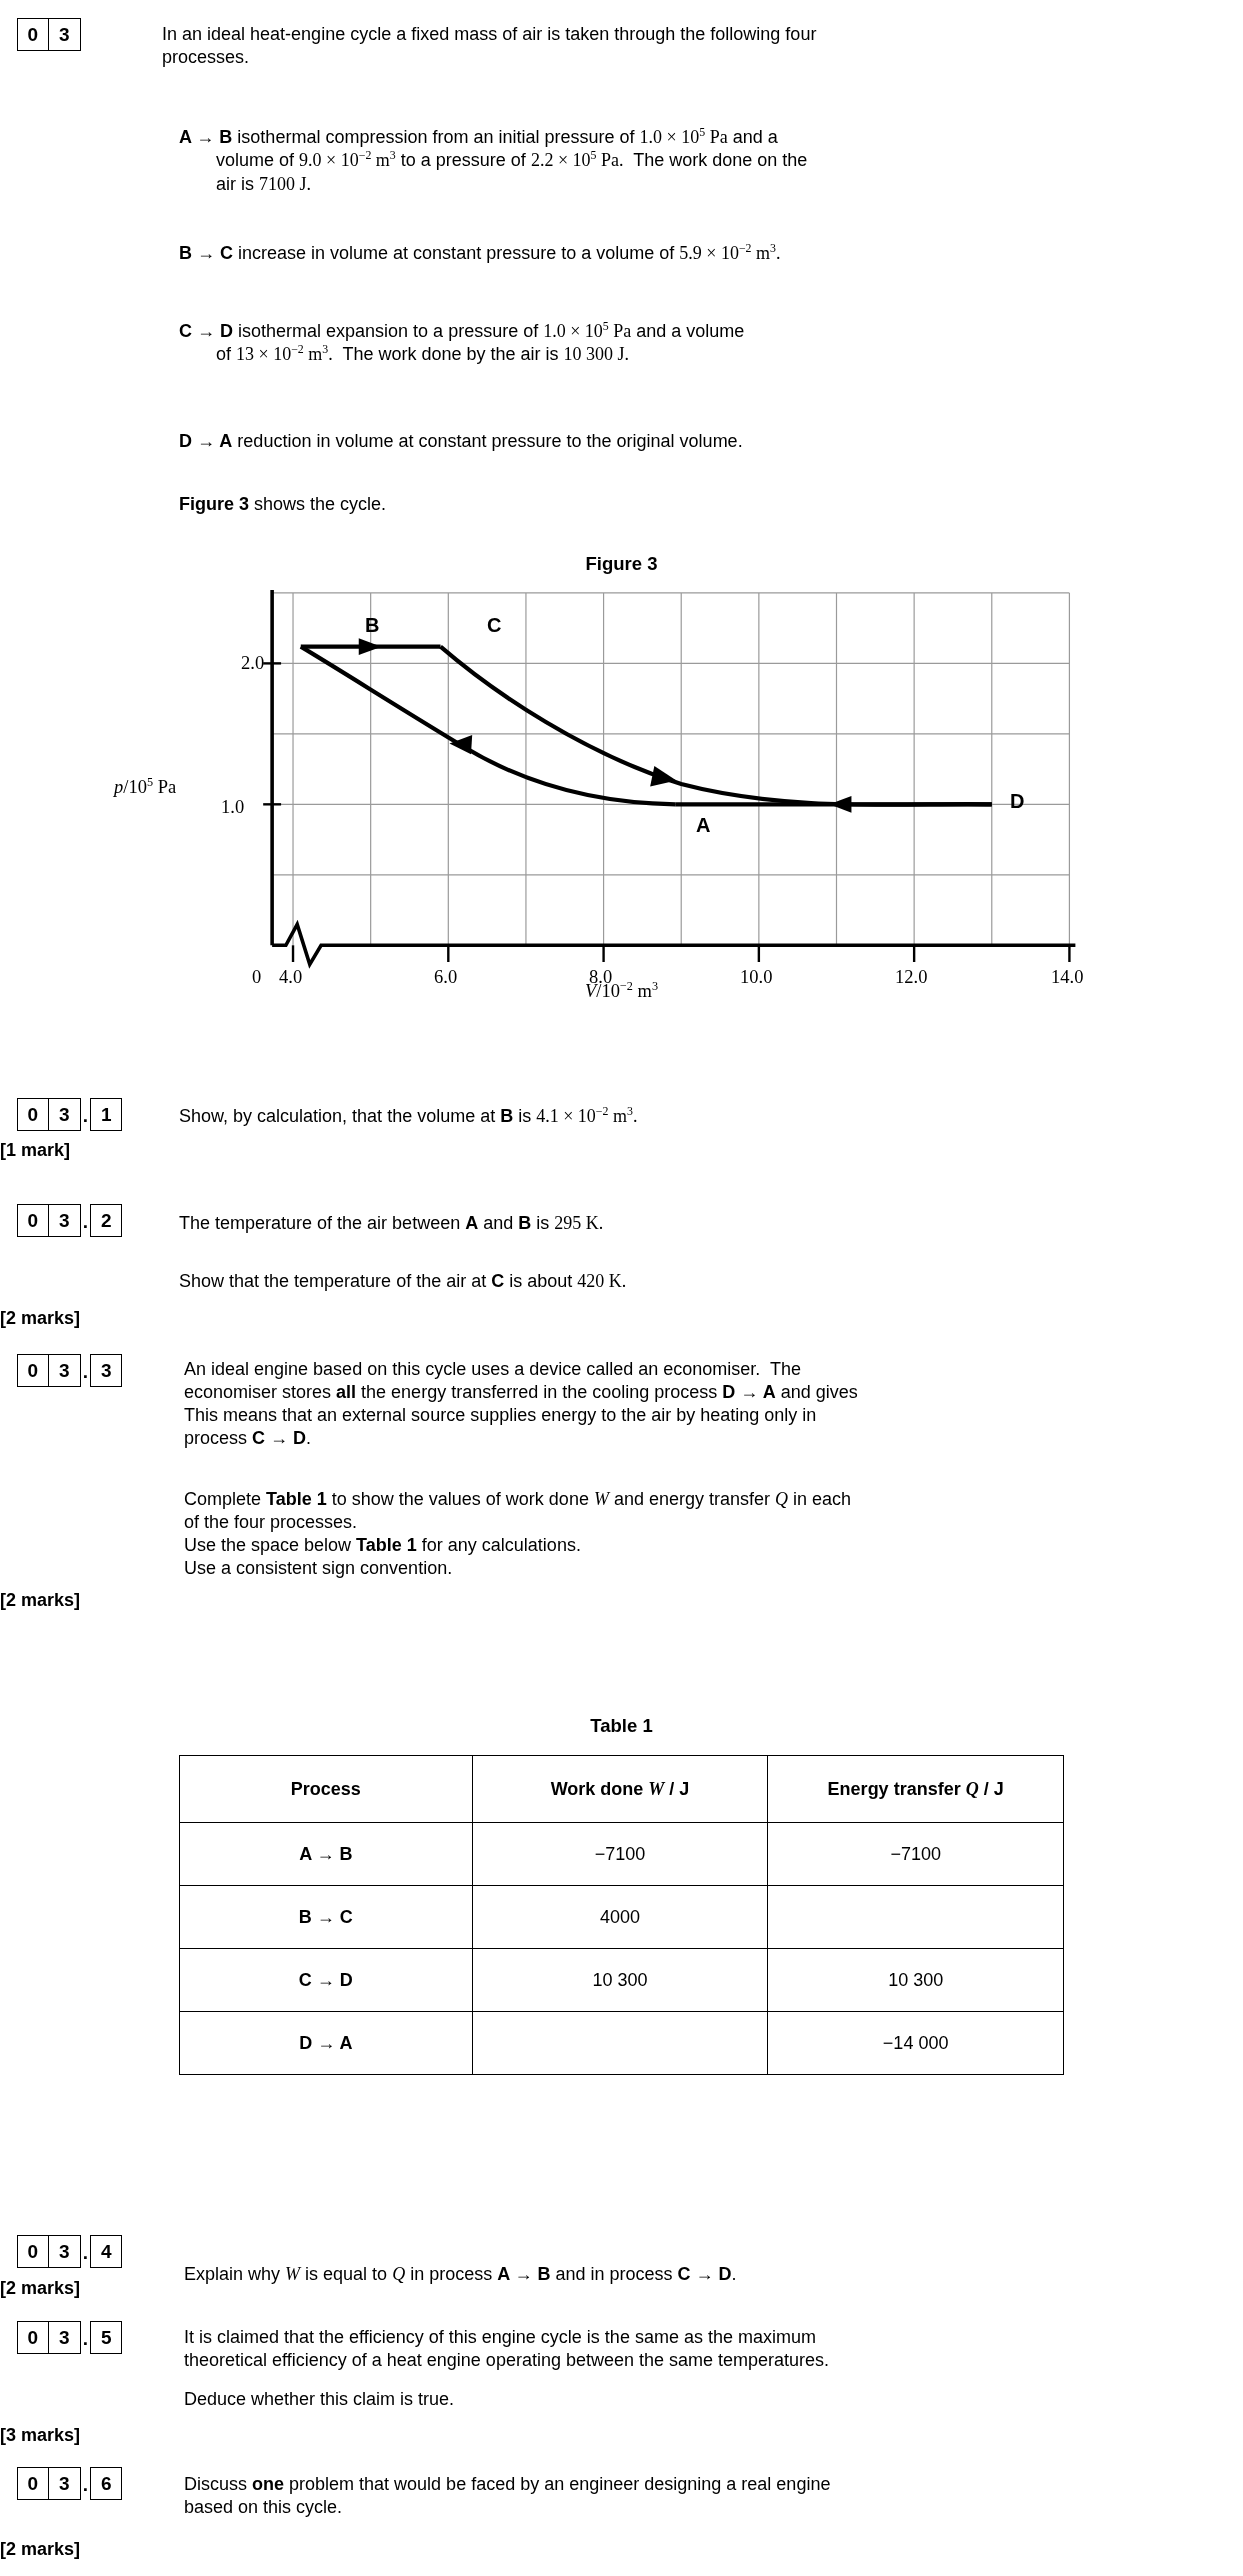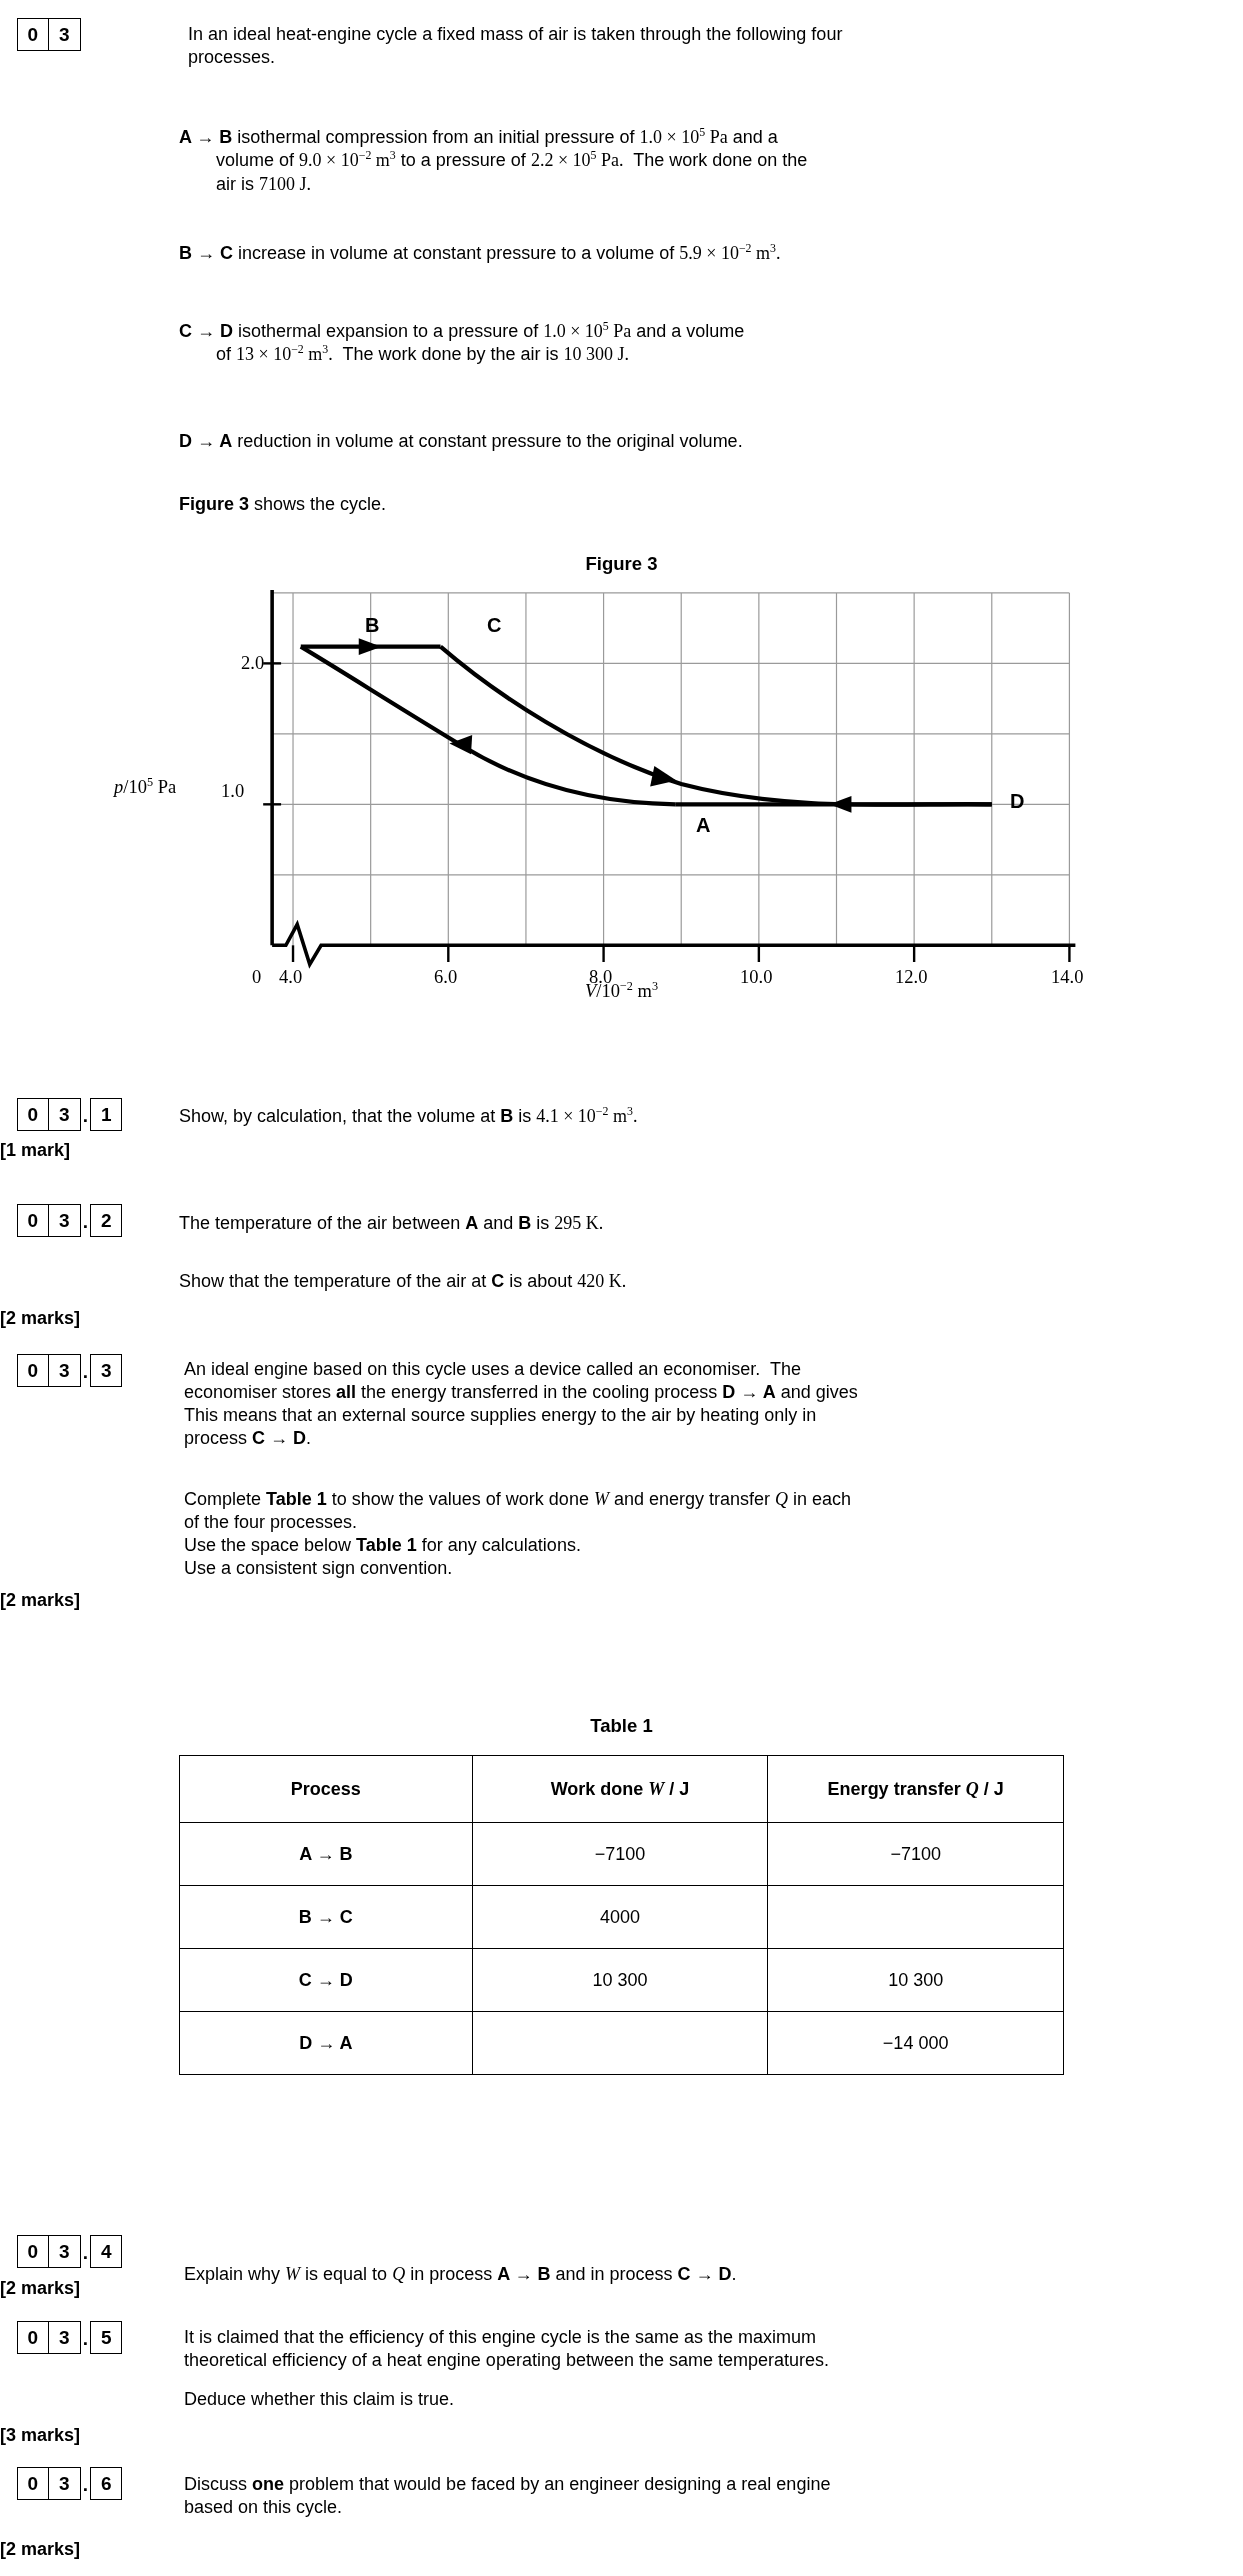--- a/index.html
+++ b/index.html
@@ -142,21 +142,21 @@
 
 <div class="page">
 
   <div class="row" style="left:16.7px; top:18px;">
     <span class="qnum">
       <span class="cell">0</span>
       <span class="cell">3</span>
     </span>
   </div>
 
-  <div class="row body-txt" style="left:188px; top:23px; width:1016px;">
+  <div class="row body-txt" style="left:162px; top:23px; width:1016px;">
     <div>In an ideal heat-engine cycle a fixed mass of air is taken through the following four</div>
     <div>processes.</div>
   </div>
 
   <div class="proc body-txt" style="left:179px; top:126px; width:1028px;">
     <div>
       <b>A <span class="arrow">→</span> B</b>
       <span>isothermal compression from an initial pressure of <span class="mth">1.0 × 10<sup class="ex">5</sup> Pa</span> and a</span>
     </div>
     <div class="cont">volume of <span class="mth">9.0 × 10<sup class="ex">−2</sup> m<sup class="ex">3</sup></span> to a pressure of <span class="mth">2.2 × 10<sup class="ex">5</sup> Pa.</span>&nbsp; The work done on the</div>
@@ -248,21 +248,21 @@
         <polygon points="1425,370 1388,384 1425,398" fill="#000"></polygon>
 
         <path d="M1130,384 C 1000,382 880,350 780,290 C 680,230 570,160 503,120" stroke="#000" stroke-width="7" fill="none"></path>
         <polygon points="790,268 752,282 788,300" fill="#000"></polygon>
       </svg>
 
       <div class="axlab" style="left:114px; top:202px;">
         <span class="mthi">p</span><span class="mth">/10</span><sup class="ex">5</sup><span class="mth"> Pa</span>
       </div>
 
-      <div class="tick" style="left:221px; top:206px;">1.0</div>
+      <div class="tick" style="left:221px; top:222px;">1.0</div>
       <div class="tick" style="left:221px; top:78px;margin-left:20px;">2.0</div>
 
       <div class="tick" style="left:252px;  top:392px;">0</div>
       <div class="tick" style="left:279px;  top:392px;">4.0</div>
       <div class="tick" style="left:434px;  top:392px;">6.0</div>
       <div class="tick" style="left:589px;  top:392px;">8.0</div>
       <div class="tick" style="left:740px; top:392px;">10.0</div>
       <div class="tick" style="left:895px; top:392px;">12.0</div>
       <div class="tick" style="left:1051px; top:392px;">14.0</div>
 

